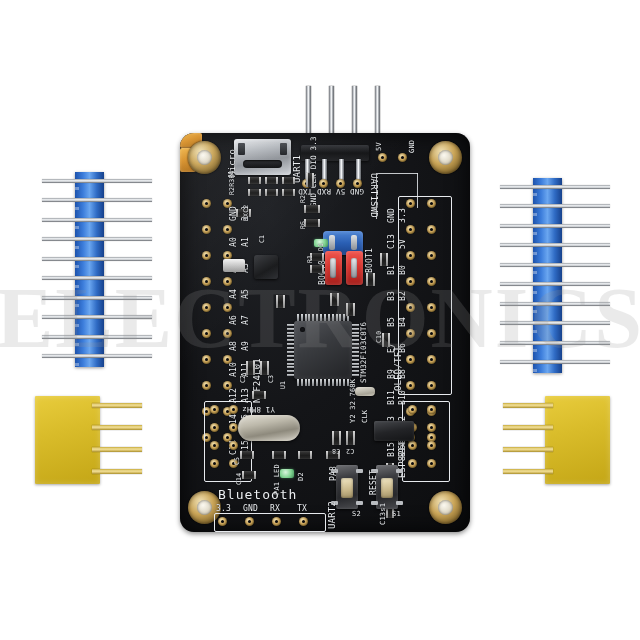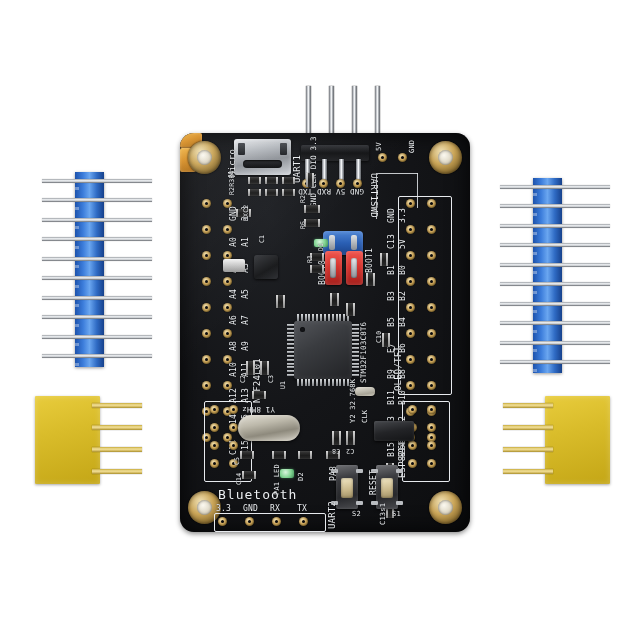--- a/index.html
+++ b/index.html
@@ -625,13 +625,14 @@
         <div class="pad" style="left: 27px; top: 2px;"></div>
         <div class="pad" style="left: 54px; top: 2px;"></div>
         <div class="pad" style="left: 81px; top: 2px;"></div>
       </div>
     <div class="silkbox" style="left:34px;top:380px;width:110px;height:17px;"></div>
     <div class="silk rot90" style="left:148px;top:396px;font-size:9px;">UART2</div>
 
     <div class="pcb-sheen"></div>
   </div>
 
+  <div class="wm">ELECTRONICS</div>
 </div>
 
 </body></html>

